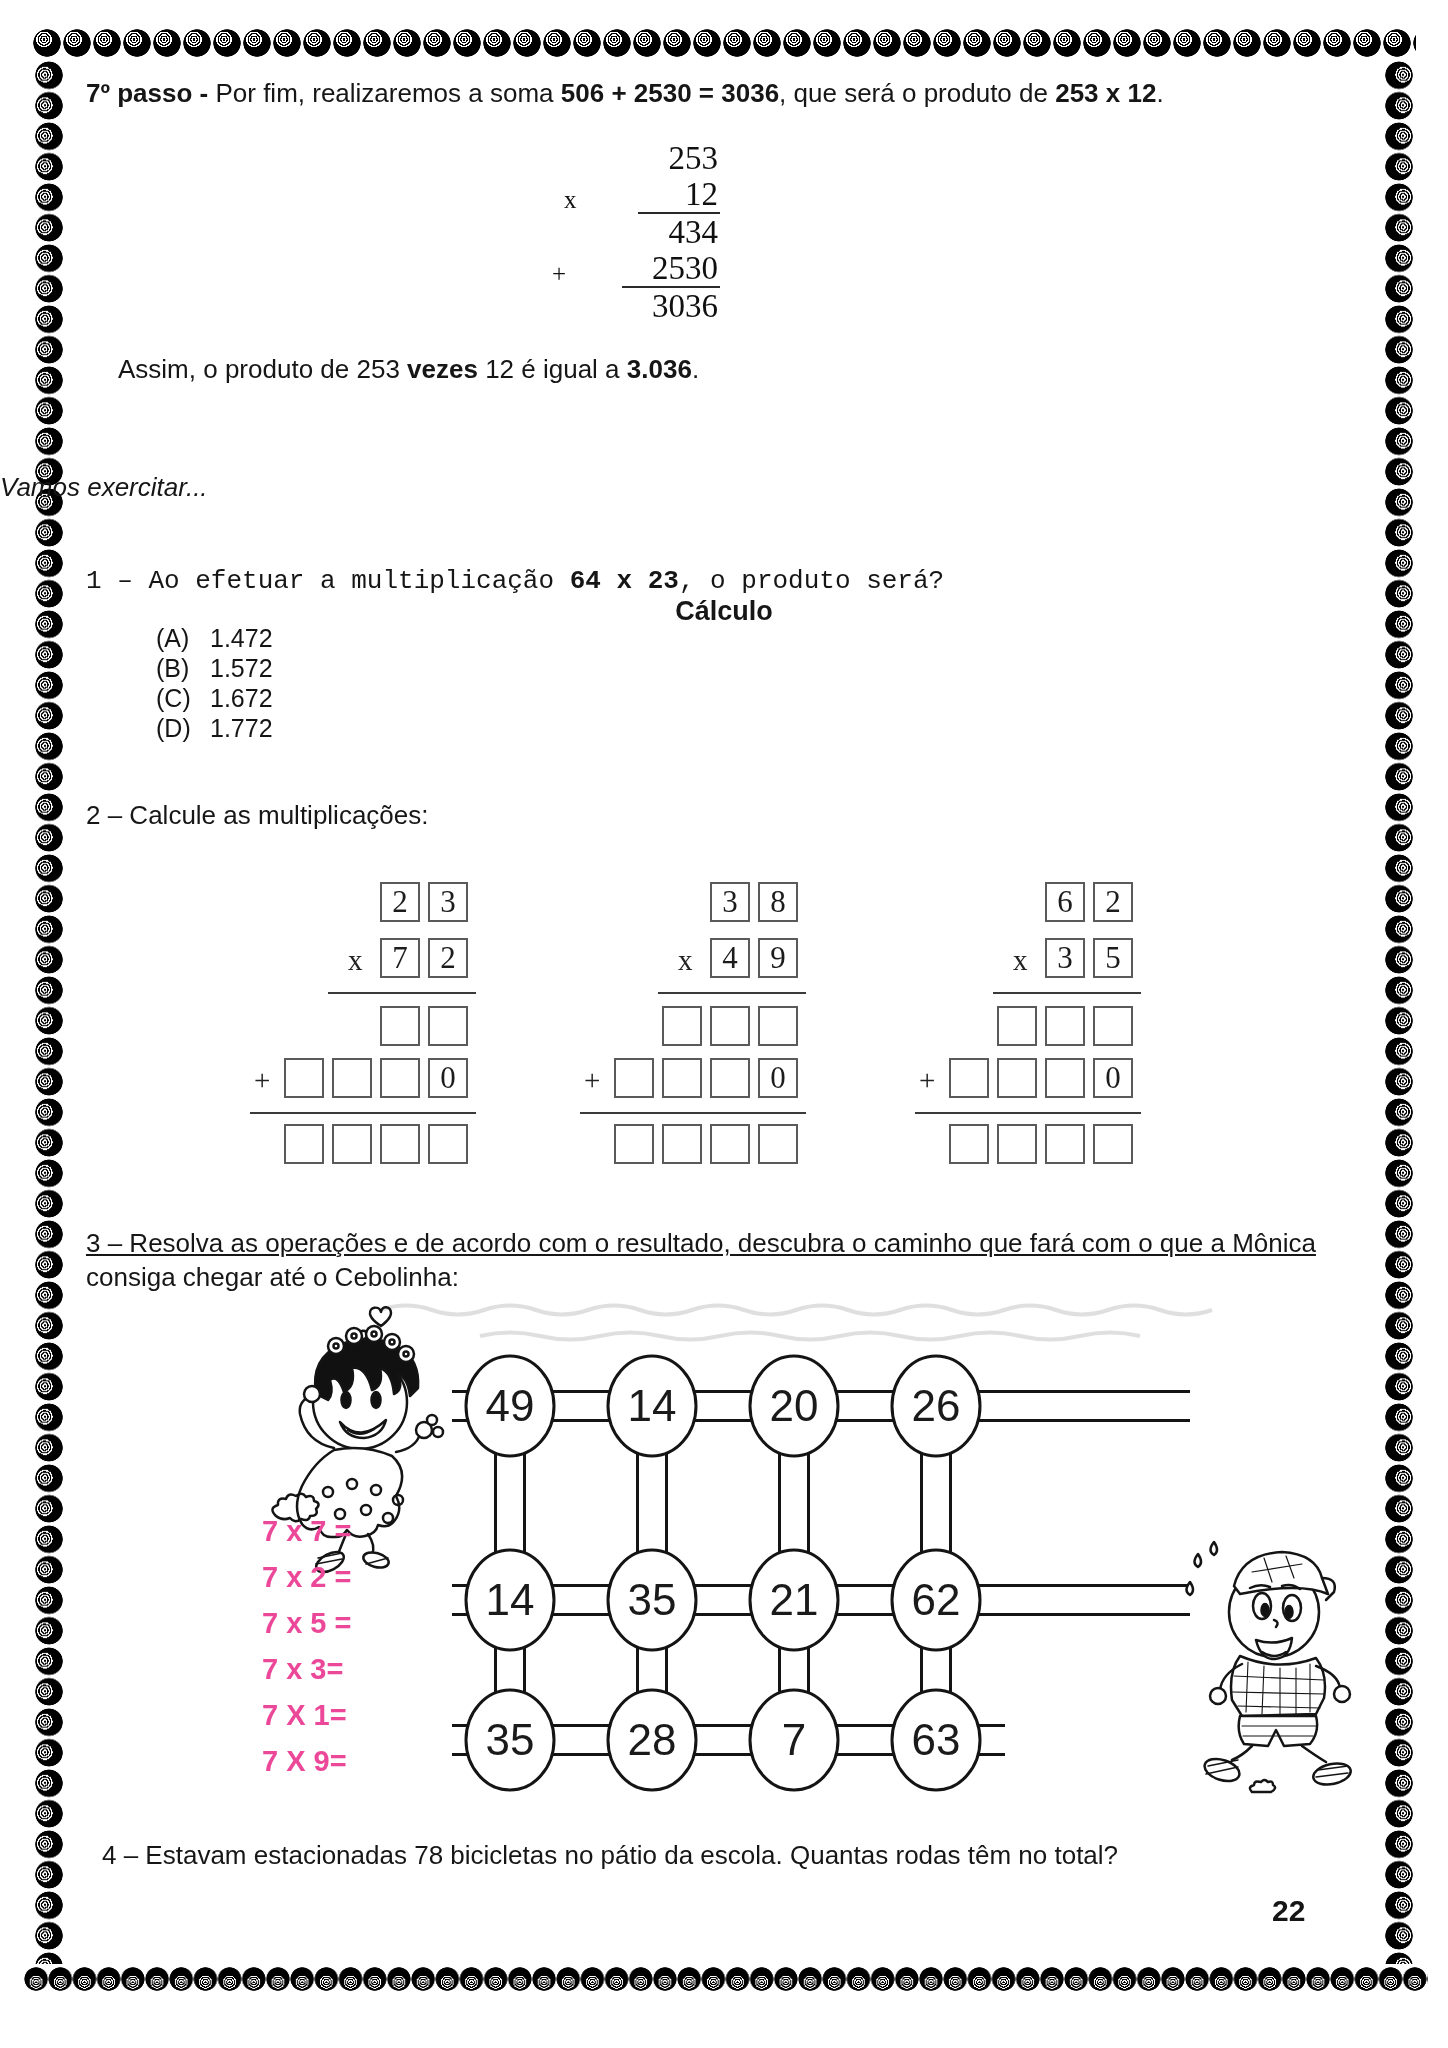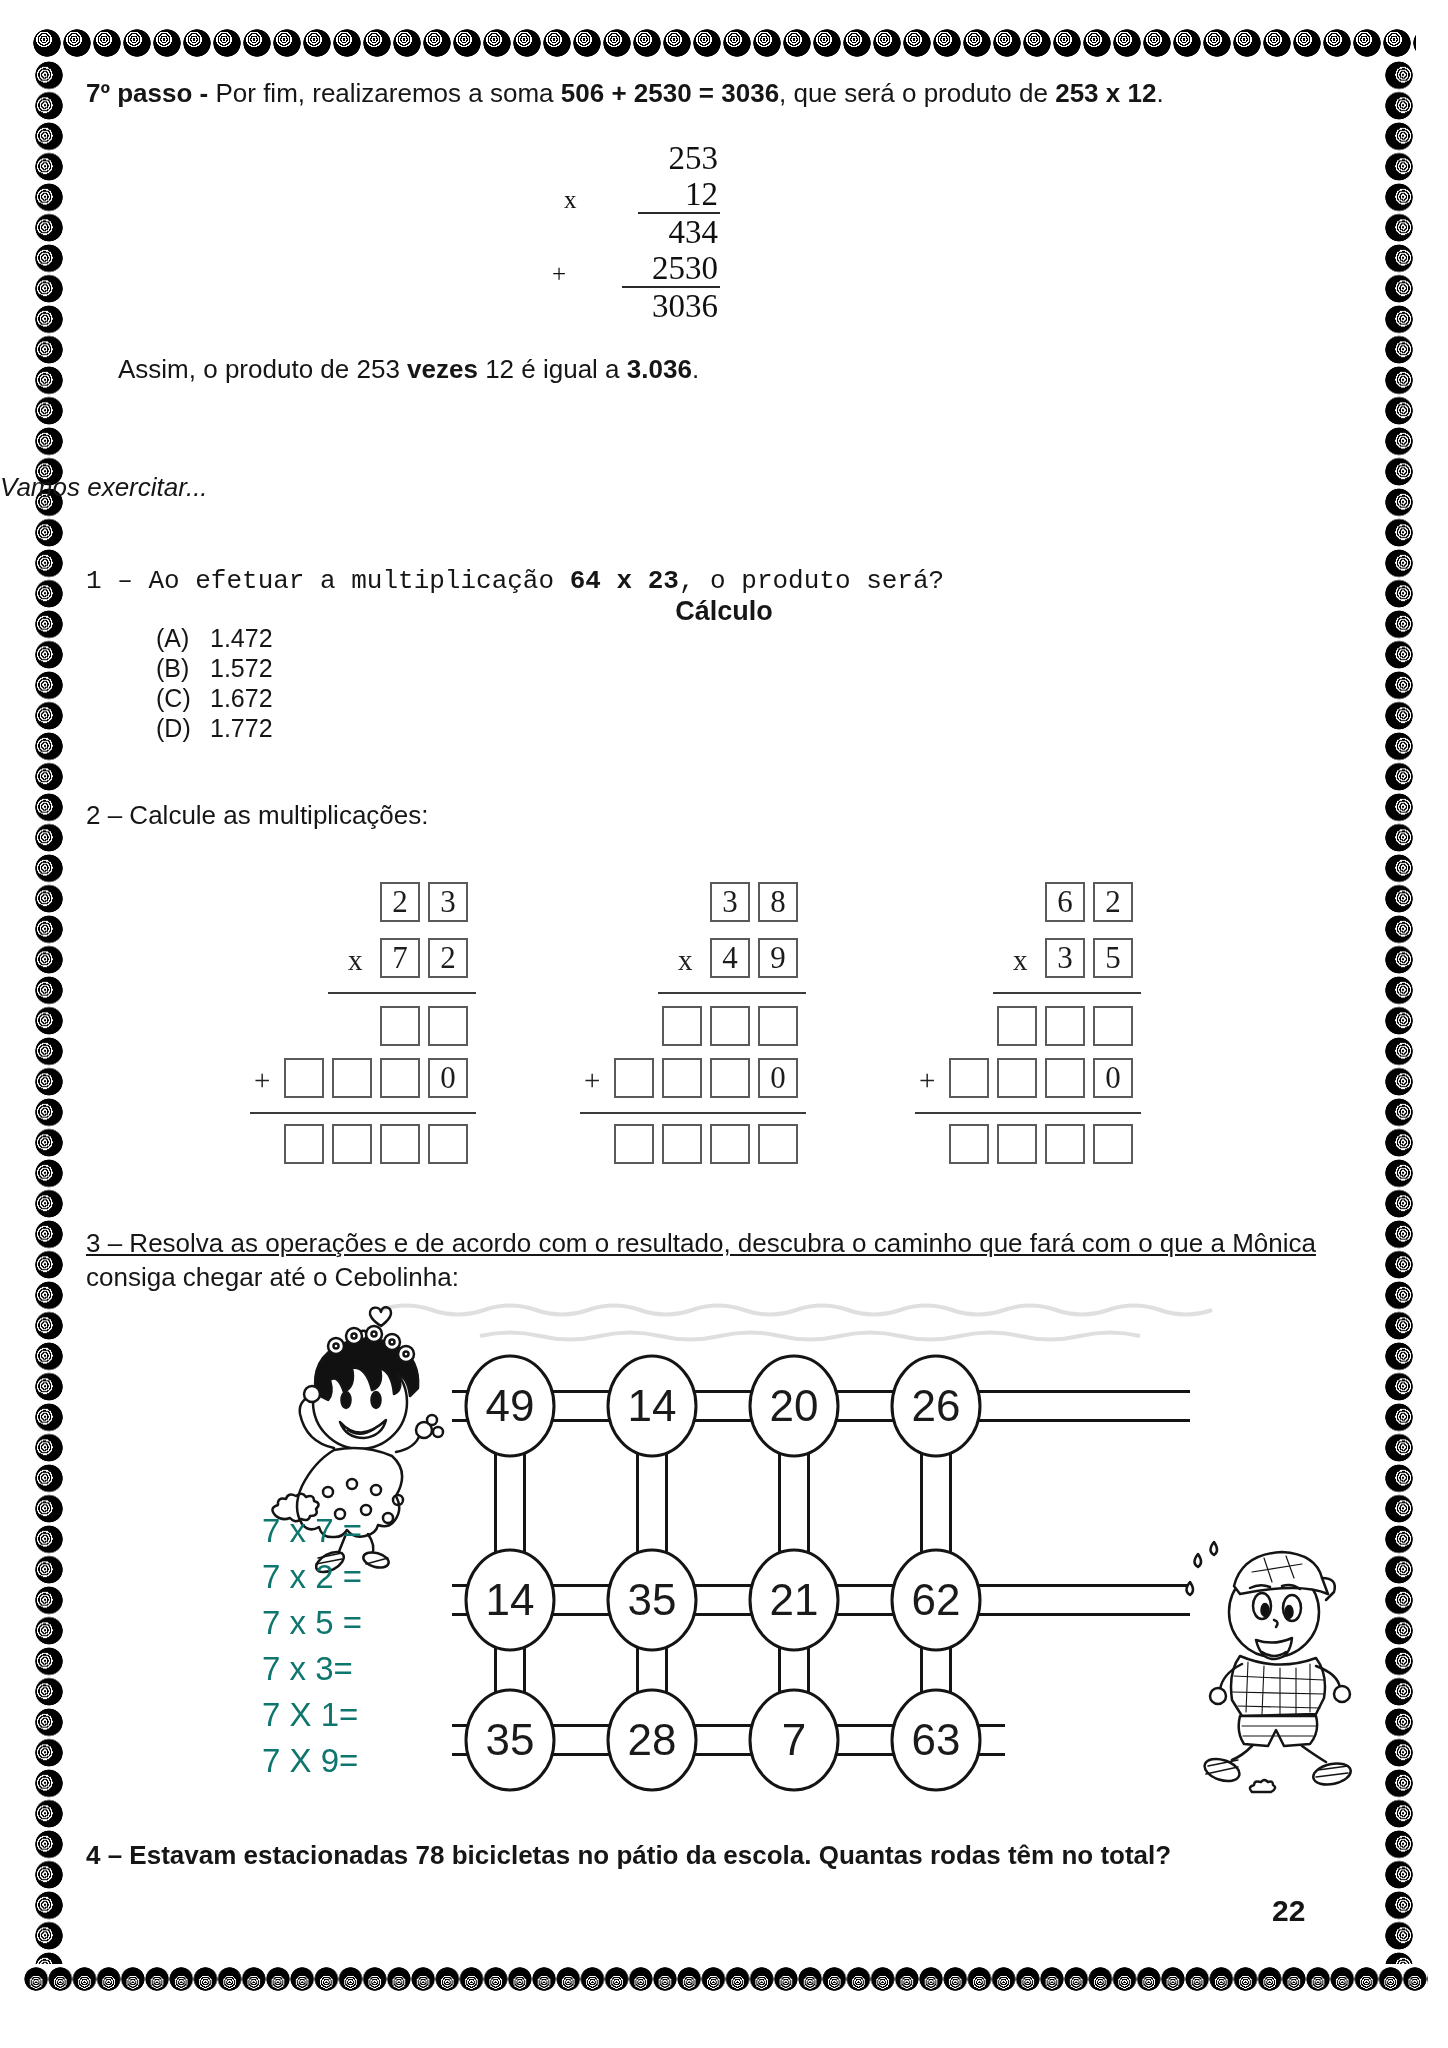--- a/index.html
+++ b/index.html
@@ -45,21 +45,21 @@
   .cell{position:absolute;width:40px;height:40px;border:2px solid #5a5a5a;box-sizing:border-box;
         text-align:center;font-family:"Liberation Serif",serif;font-size:31px;line-height:35px;color:#1c1c1c;background:#fff;}
   .c1{left:34px}.c2{left:82px}.c3{left:130px}.c4{left:178px}
   .rA{top:4px}.rB{top:60px}.rC{top:128px}.rD{top:180px}.rE{top:246px}
   .gline{position:absolute;border-top:2px solid #3a3a3a;height:0;}
   .gop{position:absolute;font-family:"Liberation Serif",serif;font-size:29px;color:#222;}
 
   .optrow{height:30px;font-size:25px;line-height:29px;}
   .optletter{display:inline-block;width:54px;}
 
-  .expr{font-size:33px;line-height:46px;color:#0f766e;}
+  .expr{font-size:29px;line-height:46px;color:#ec4899;font-weight:bold;}
 </style>
 </head>
 <body>
 
 <div id="page">
 
   <div class="bead bead-top" style="left:32px;top:28px;width:1384px;height:30px;"></div>
   <div class="bead bead-left" style="left:34px;top:60px;width:30px;height:1904px;"></div>
   <div class="bead bead-right" style="left:1384px;top:60px;width:30px;height:1904px;"></div>
   <div class="bead bead-bottom" style="left:24px;top:1966px;width:1404px;height:26px;"></div>
@@ -312,17 +312,17 @@
 
   <div class="abs" style="left:262px;top:1508px;">
     <div class="expr">7 x 7 =</div>
     <div class="expr">7 x 2 =</div>
     <div class="expr">7 x 5 =</div>
     <div class="expr">7 x 3=</div>
     <div class="expr">7 X 1=</div>
     <div class="expr">7 X 9=</div>
   </div>
 
-  <div class="abs txt" style="left:86px;top:1838px;width:1300px;font-weight:bold;">4 – Estavam estacionadas 78 bicicletas no pátio da escola. Quantas rodas têm no total?</div>
+  <div class="abs txt" style="left:102px;top:1838px;width:1300px;">4 – Estavam estacionadas 78 bicicletas no pátio da escola. Quantas rodas têm no total?</div>
 
   <div class="abs b" style="left:1272px;top:1894px;font-size:30px;">22</div>
 
 </div>
 
 </body></html>

